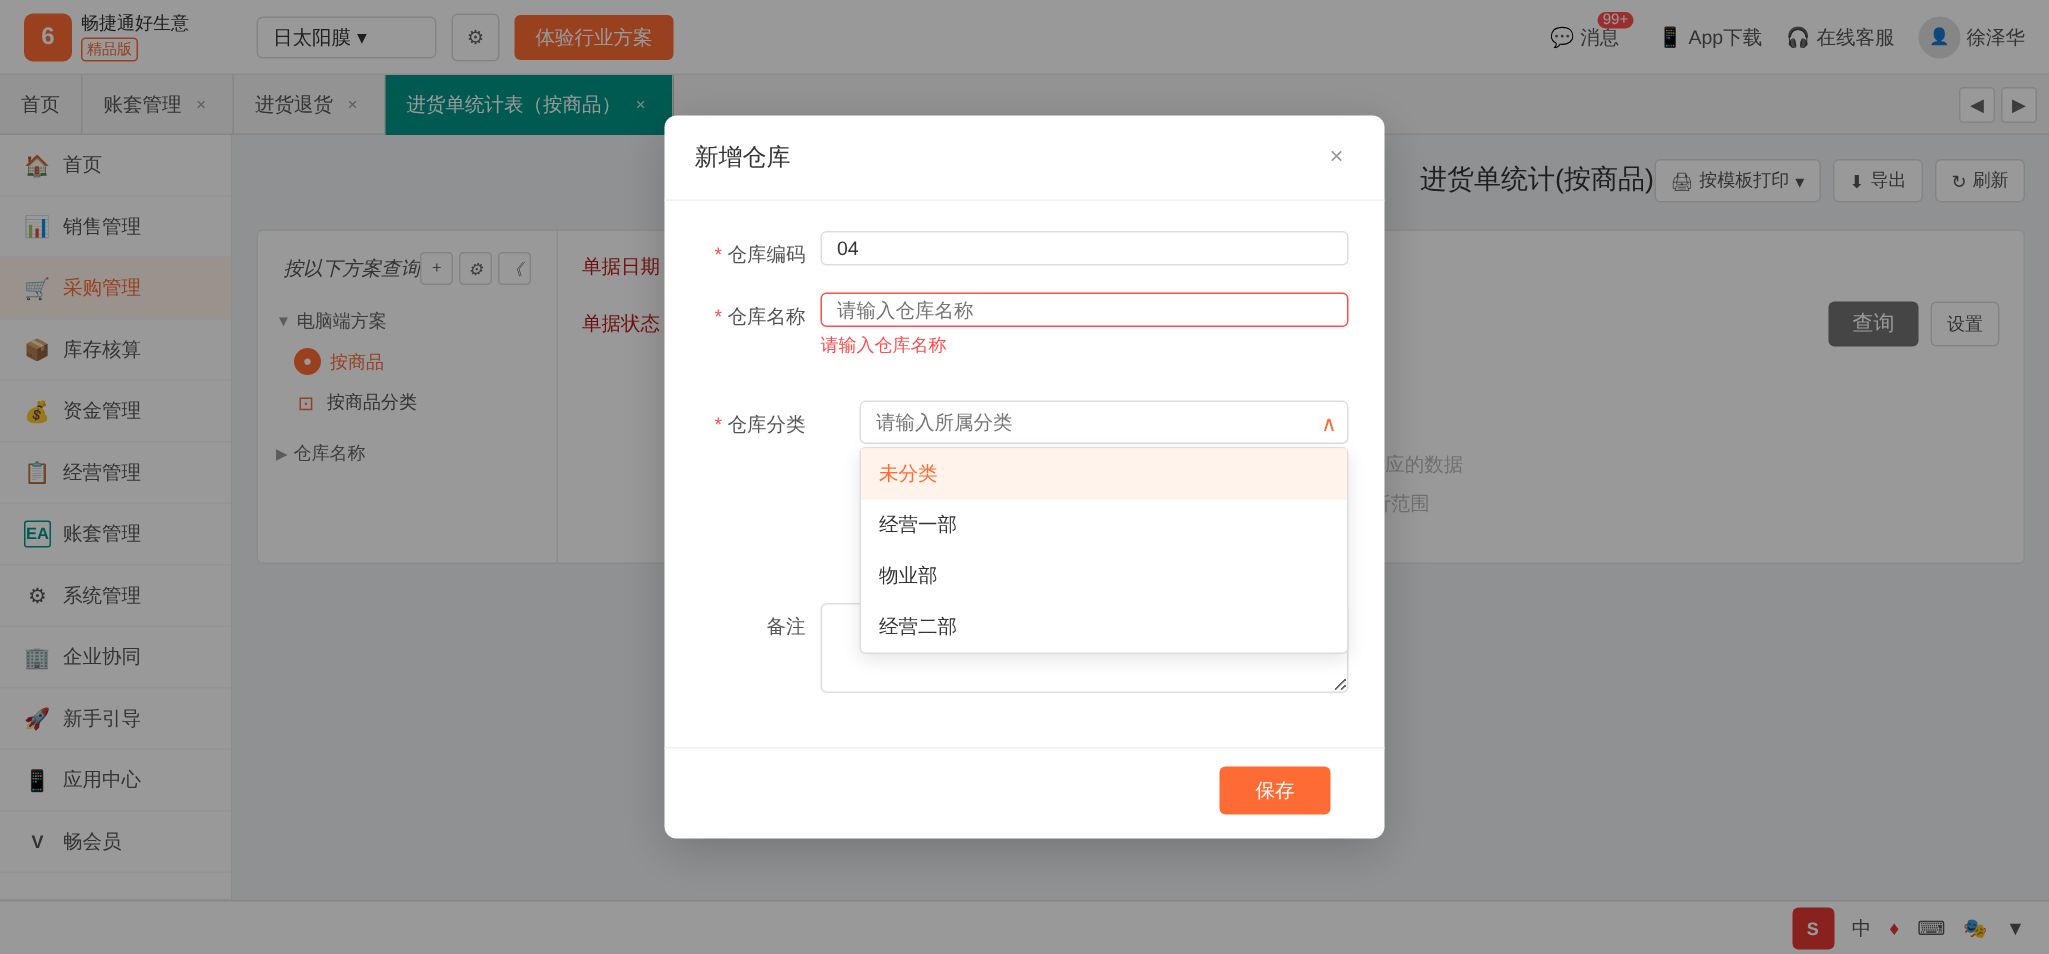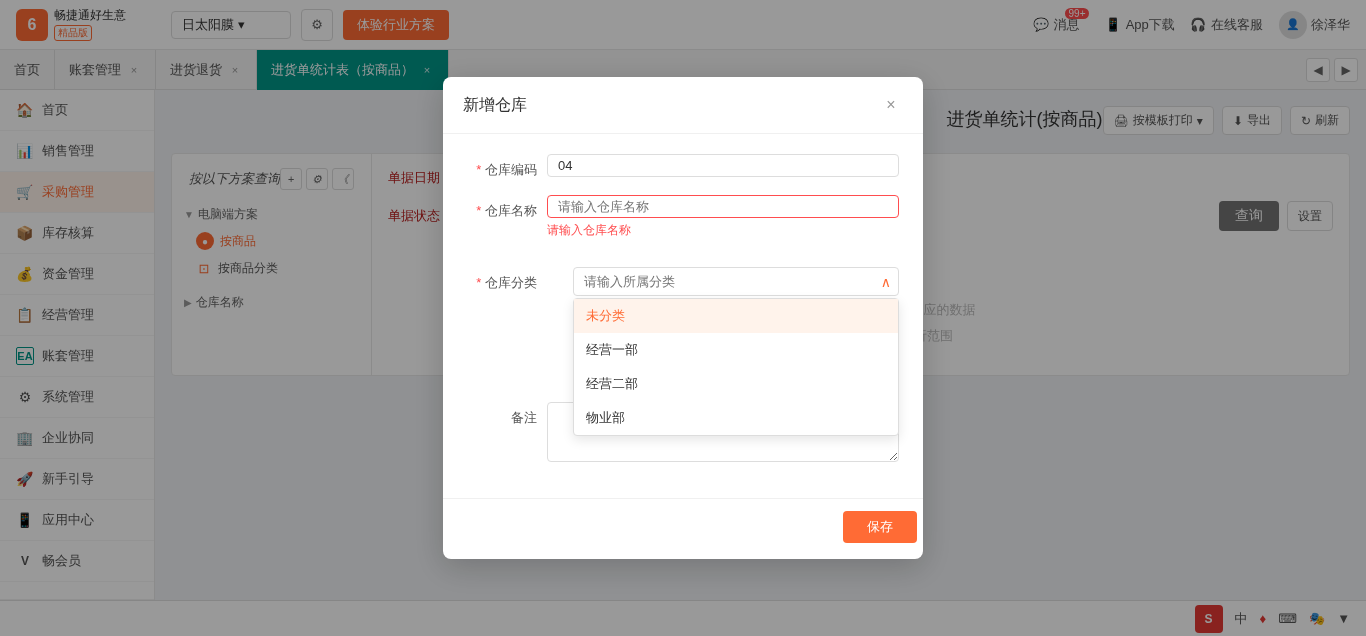--- a/index.html
+++ b/index.html
@@ -358,21 +358,21 @@
     .dropdown-item.selected { background: #fff3eb; color: #ff6b35; }
     .form-textarea {
       flex: 1;
       border: 1px solid #ddd; border-radius: 4px;
       padding: 6px 10px; font-size: 13px; color: #333;
       resize: vertical; min-height: 60px;
       outline: none;
     }
     .modal-footer {
       display: flex; justify-content: flex-end;
-      padding: 12px 6px 16px;
+      padding: 12px 36px 16px;
       border-top: 1px solid #f0f0f0;
       gap: 10px;
     }
     .btn-save {
       background: #ff6b35; color: white;
       border: none; border-radius: 4px;
       padding: 7px 24px; font-size: 13px; cursor: pointer;
     }
 
     
@@ -660,22 +660,22 @@
 
       <div class="form-row" style="margin-bottom:8px;">
         <div class="form-label required">仓库分类</div>
         <div class="form-select-wrapper">
           <input class="form-select-input" type="text" placeholder="请输入所属分类" style="">
           <span class="form-select-arrow">∧</span>
           
           <div class="dropdown-list">
             <div class="dropdown-item selected">未分类</div>
             <div class="dropdown-item">经营一部</div>
+            <div class="dropdown-item">物业部</div>
             <div class="dropdown-item">经营二部</div>
-            <div class="dropdown-item">物业部</div>
           </div>
         </div>
       </div>
 
       <div class="form-row" style="margin-top:106px;">
         <div class="form-label">备注</div>
         <textarea class="form-textarea" placeholder="" style=""></textarea>
       </div>
     </div>
 

